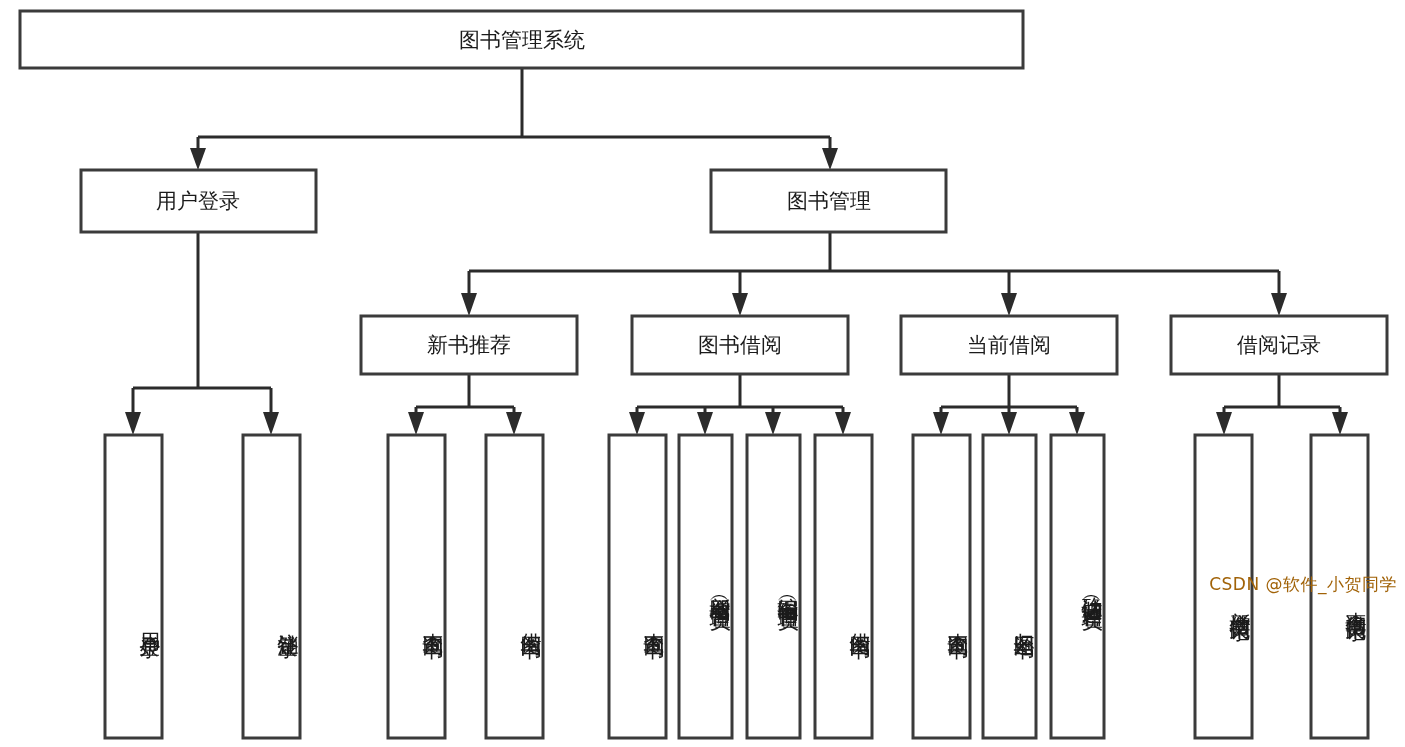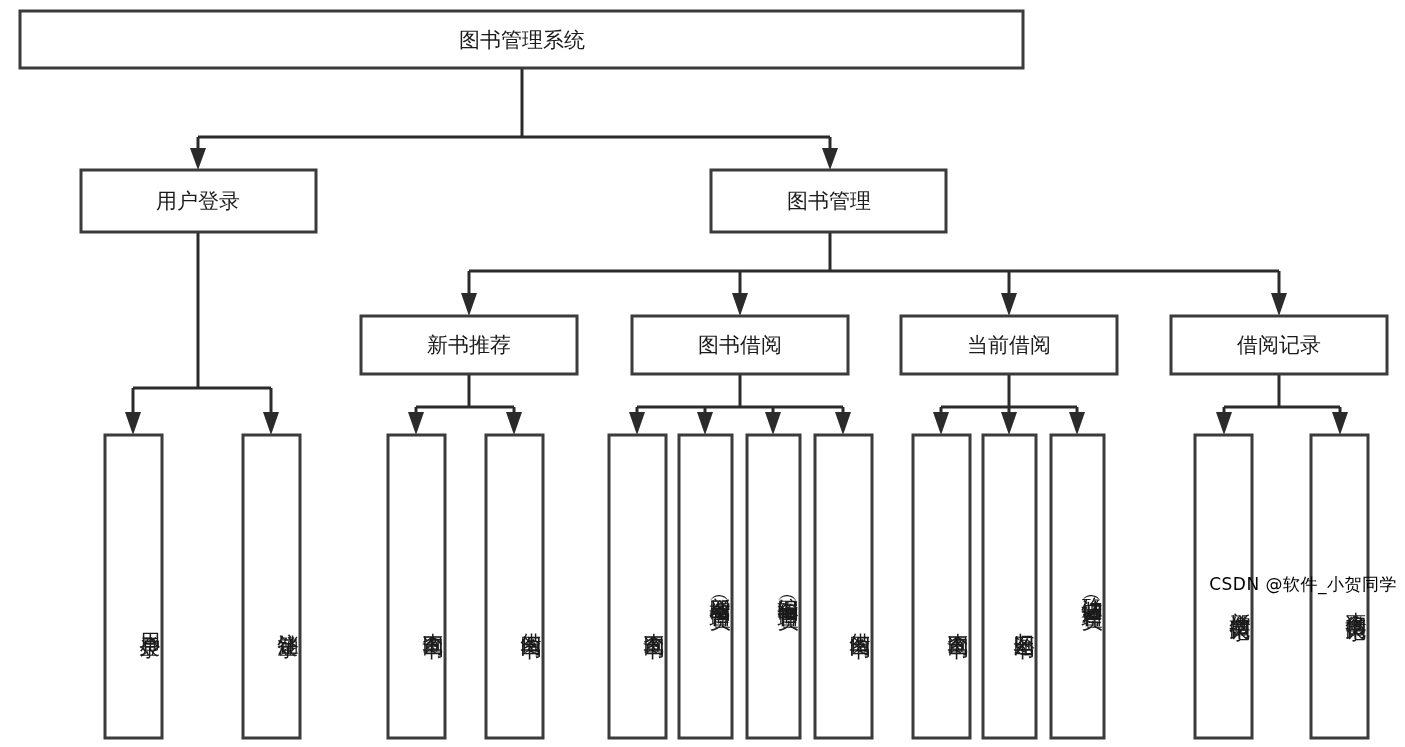--- a/index.html
+++ b/index.html
@@ -65,21 +65,21 @@
     justify-content: center;
     white-space: nowrap;
     pointer-events: none;
   }
   .watermark {
     position: absolute;
     right: 8px;
     bottom: 6px;
     font-family: "DejaVu Sans", "Liberation Sans", sans-serif;
     font-size: 17px;
-    color: #000000;
+    color: #a16207;
     letter-spacing: 0.5px;
     white-space: nowrap;
   }
 </style>
 </head>
 <body>
 
 <div id="diagram-root">
 
   <svg class="flow" viewBox="0 0 1405 747" xmlns="http://www.w3.org/2000/svg">

